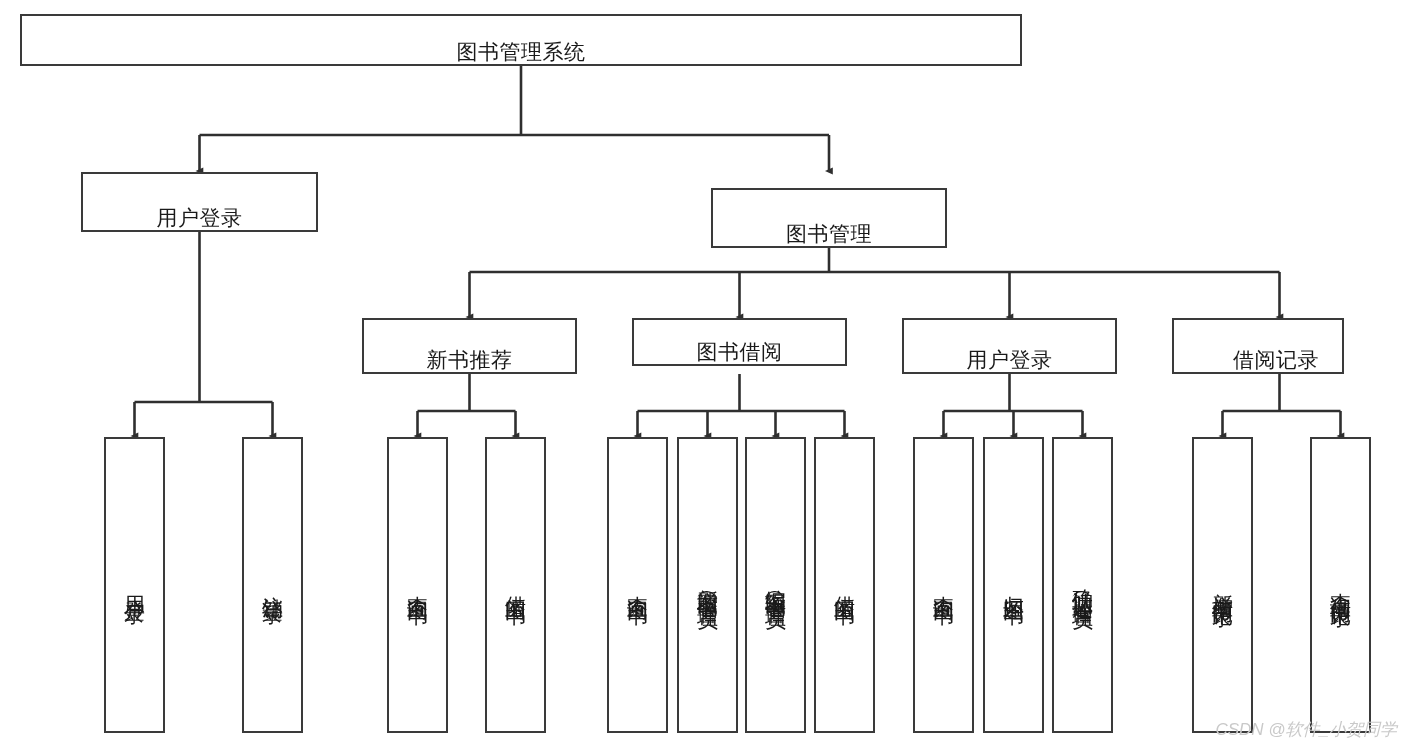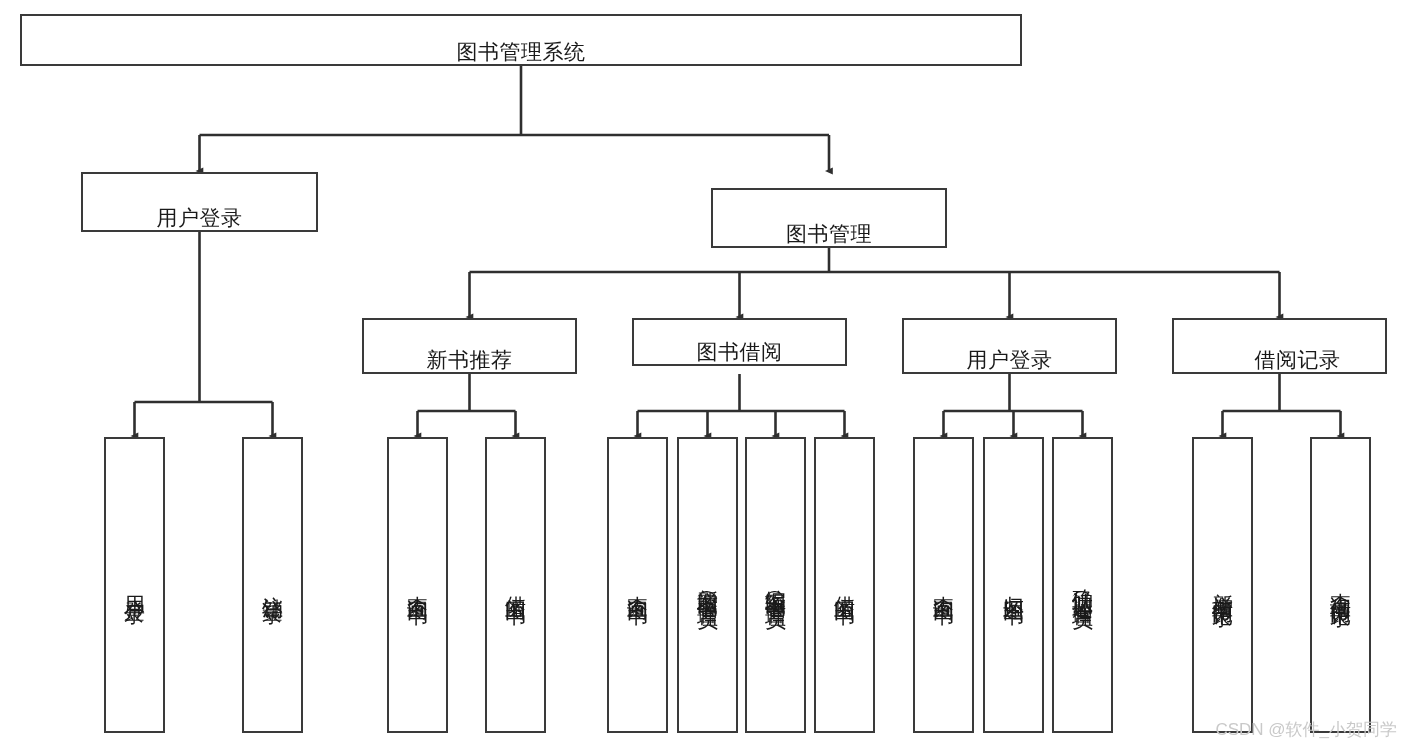--- a/index.html
+++ b/index.html
@@ -62,20 +62,21 @@
   #watermark {
     position: absolute;
     right: 8px;
     bottom: 6px;
     font-family: "Liberation Sans", "DejaVu Sans", sans-serif;
     font-size: 17px;
     color: #c9c9c9;
     white-space: nowrap;
     user-select: none;
     pointer-events: none;
+    font-style: italic;
   }
 </style>
 </head>
 <body>
 
 <div id="diagram-root">
 
   <svg id="diagram-svg" viewBox="0 0 1405 747" xmlns="http://www.w3.org/2000/svg">
     <defs>
       <marker id="arrowhead" markerWidth="9" markerHeight="9" refX="4.2" refY="4.4" orient="auto" markerUnits="userSpaceOnUse">
@@ -131,21 +132,21 @@
       </div>
       <div class="node-box horizontal" style="left: 362px; top: 318px; width: 215px; height: 56px;">
         <span class="node-label">新书推荐</span>
       </div>
       <div class="node-box horizontal" style="left: 632px; top: 318px; width: 215px; height: 48px;">
         <span class="node-label">图书借阅</span>
       </div>
       <div class="node-box horizontal" style="left: 902px; top: 318px; width: 215px; height: 56px;">
         <span class="node-label">用户登录</span>
       </div>
-      <div class="node-box horizontal" style="left: 1172px; top: 318px; width: 215px; height: 56px; padding-left: 36px;">
+      <div class="node-box horizontal" style="left: 1172px; top: 318px; width: 172px; height: 56px; padding-left: 36px;">
         <span class="node-label">借阅记录</span>
       </div>
       <div class="node-box vertical" style="left: 104px; top: 437px; width: 61px; height: 296px;">
         <span class="node-label">用户登录</span>
       </div>
       <div class="node-box vertical" style="left: 242px; top: 437px; width: 61px; height: 296px;">
         <span class="node-label">注销登录</span>
       </div>
       <div class="node-box vertical" style="left: 387px; top: 437px; width: 61px; height: 296px;">
         <span class="node-label">查询图书</span>

